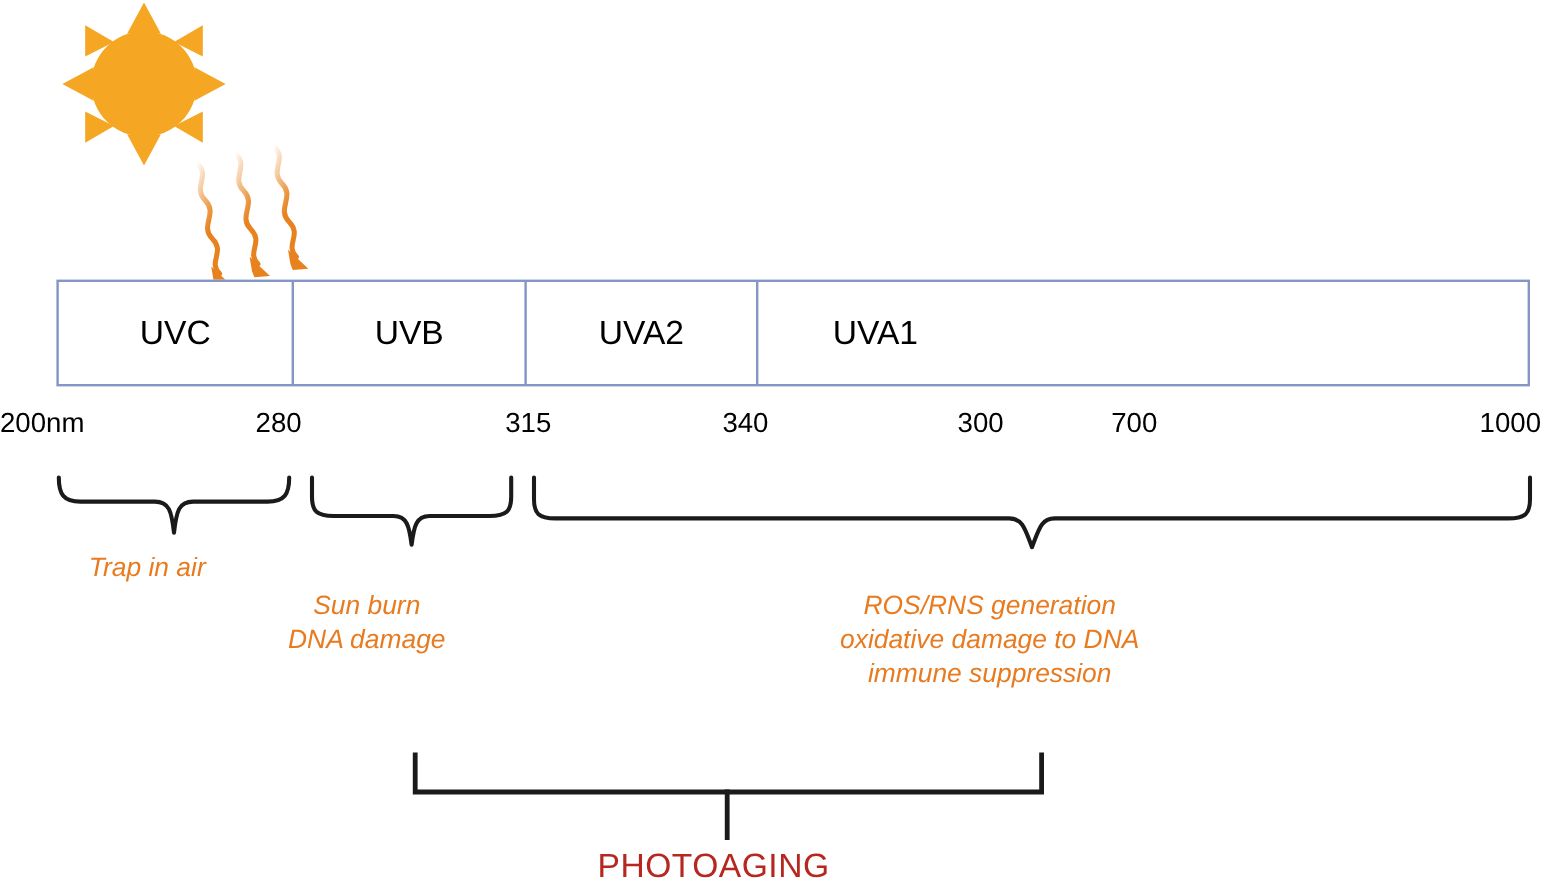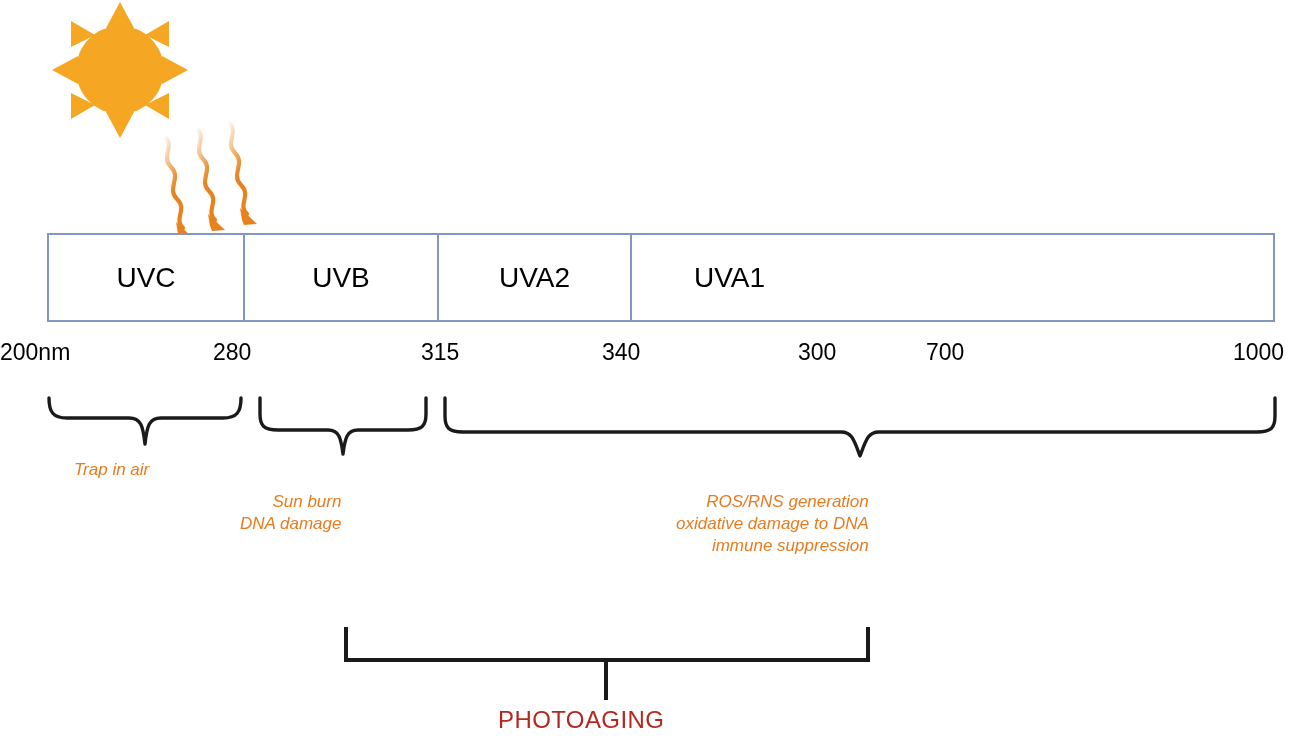--- a/index.html
+++ b/index.html
@@ -57,30 +57,30 @@
     font-size: 23px;
     color: #000000;
     top: 339px;
     white-space: nowrap;
   }
 
   
   .brace-label {
     color: #E87B20;
     font-style: italic;
-    font-size: 17px;
+    font-size: 22px;
     line-height: 1.28;
     white-space: pre-line;
-    text-align: right;
+    text-align: center;
   }
 
   
   #photoaging-label {
     color: #B5271F;
-    font-size: 24px;
+    font-size: 28px;
     letter-spacing: 0.4px;
     white-space: nowrap;
     top: 706px;
     left: 498px;
   }
 
   svg { display: block; overflow: visible; }
 </style>
 </head>
 <body>
@@ -170,21 +170,21 @@
       <path d="M2,2 L2,20 C2,32 6,36 20,36 L398,36 C409,36 411,44 417,60
                C423,44 425,36 436,36 L814,36 C828,36 832,32 832,20 L832,2" fill="none" stroke="#1A1A1A" stroke-width="3.4" stroke-linecap="round" stroke-linejoin="round"></path>
     </svg>
   </div>
 
   <div class="abs brace-label" style="left:74px; top:459px;">Trap in air</div>
 
   <div class="abs brace-label" style="left:240px; top:491px;">Sun burn
 DNA damage</div>
 
-  <div class="abs brace-label" style="left:676px; top:491px;">ROS/RNS generation
+  <div class="abs brace-label" style="left:700px; top:491px;">ROS/RNS generation
 oxidative damage to DNA
 immune suppression</div>
 
   <div class="abs" style="left:343px; top:626px;">
     <svg width="528" height="76" viewBox="0 0 528 76">
       <g fill="none" stroke="#1A1A1A" stroke-width="4" stroke-linecap="square">
         <path d="M3,3 L3,34 L525,34 L525,3"></path>
         <path d="M263,34 L263,72"></path>
       </g>
     </svg>

